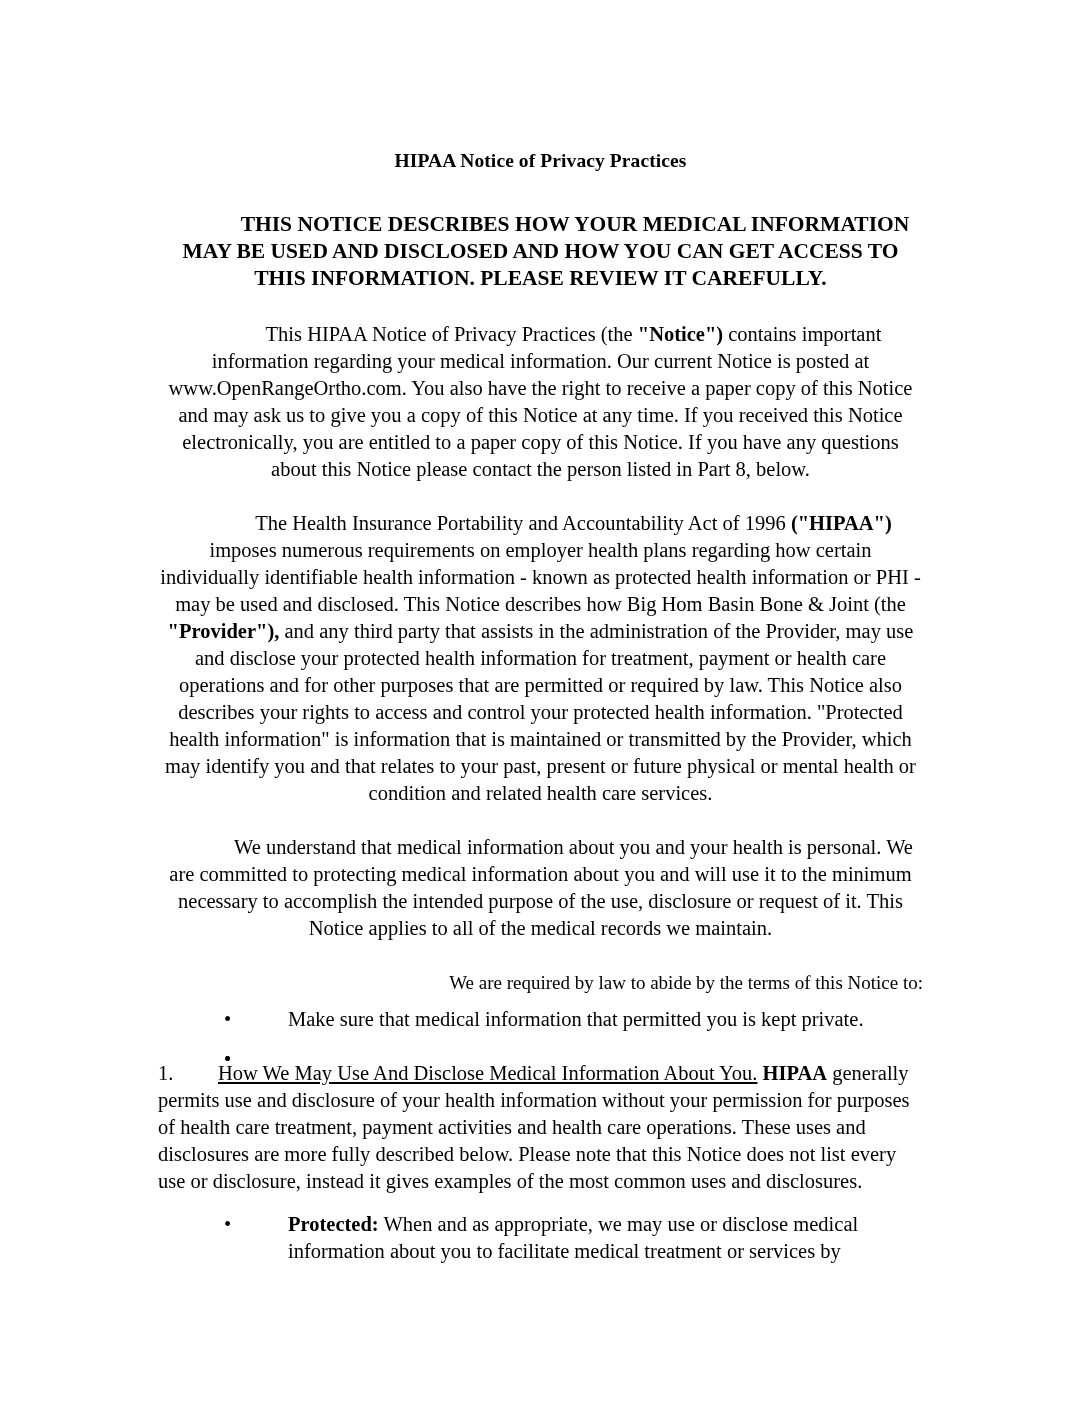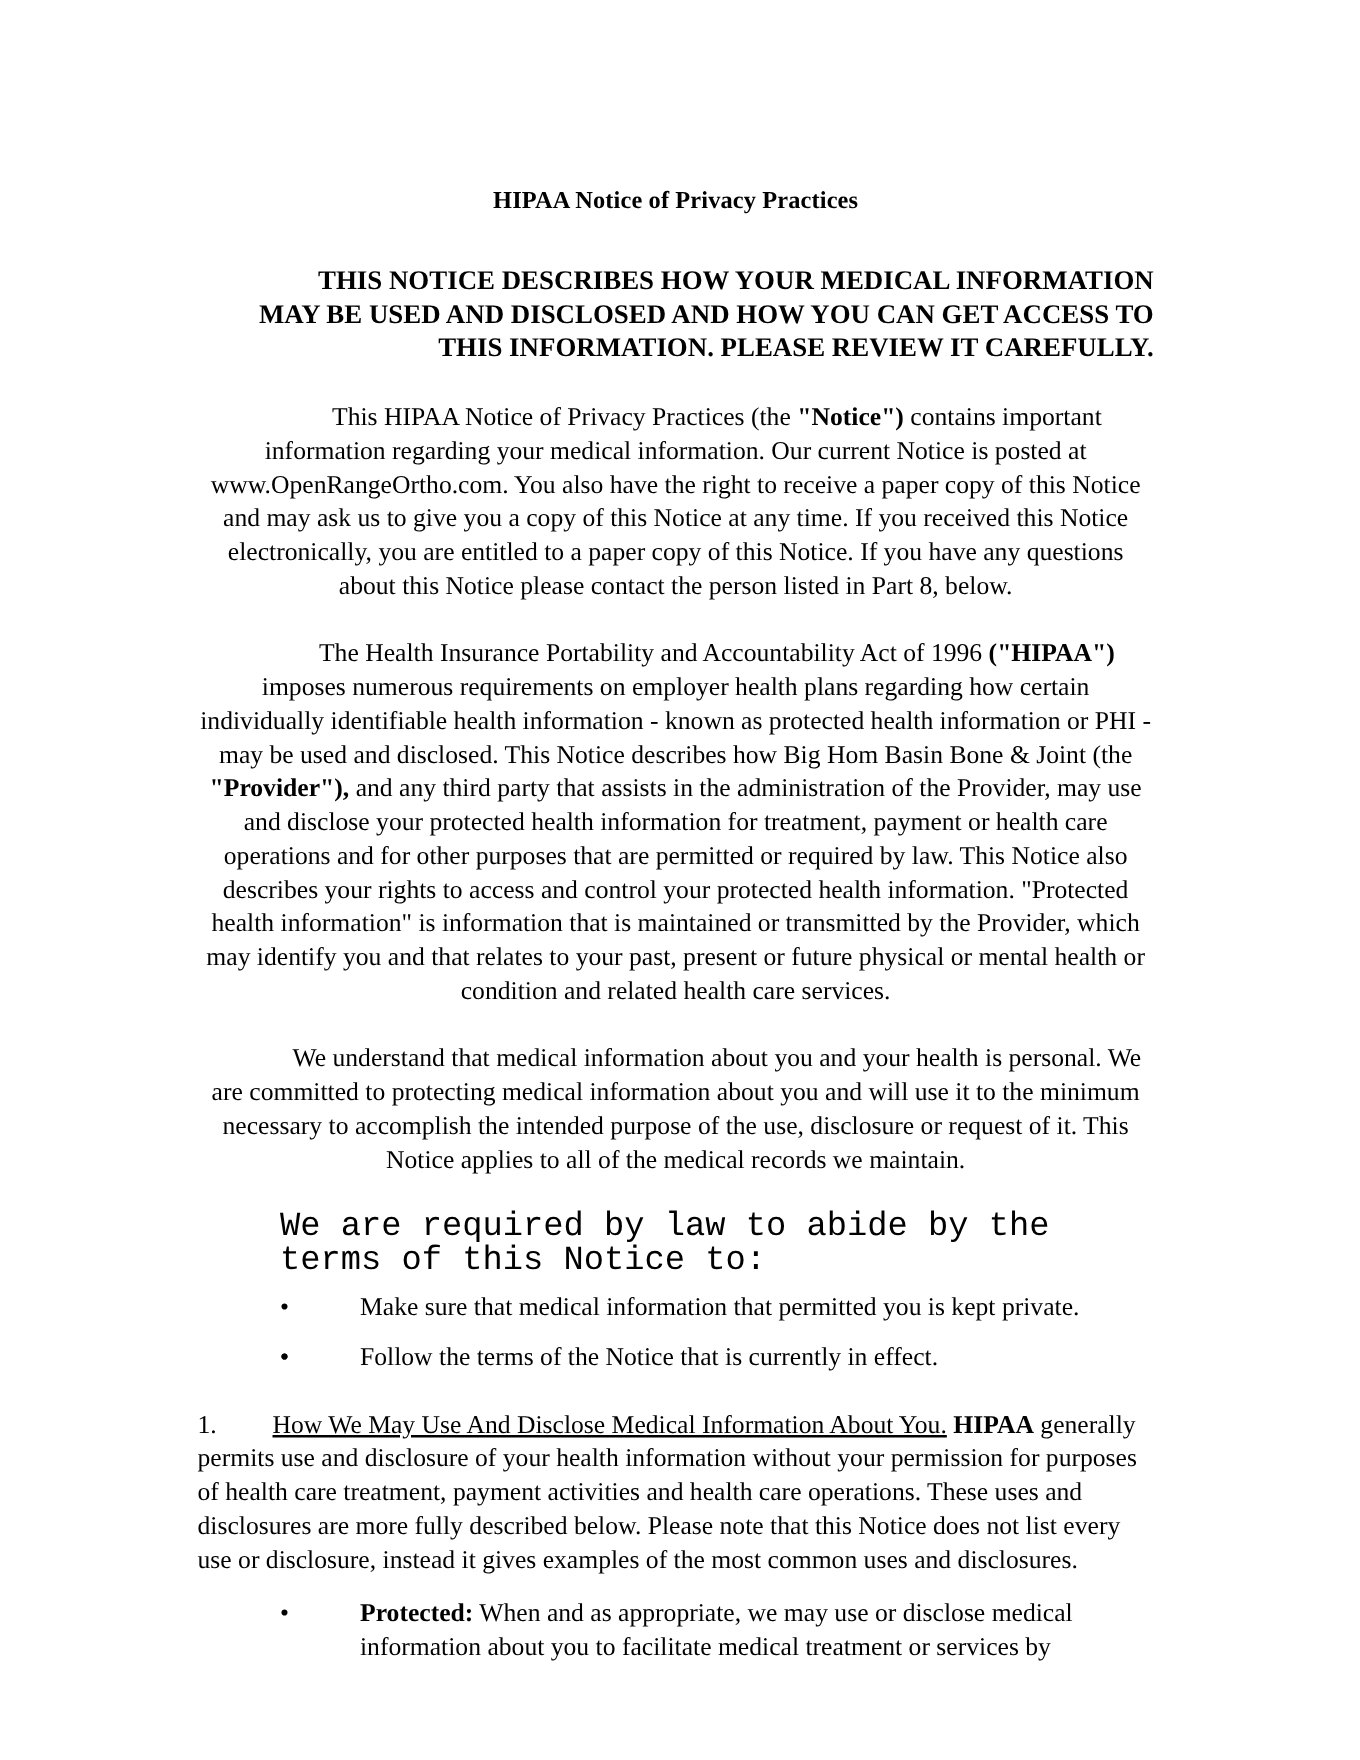--- a/index.html
+++ b/index.html
@@ -40,39 +40,38 @@
     margin: 0 0 38px 0;
     line-height: 1.3;
   }
 
   .caps-block {
     font-size: 21.5px;
     font-weight: bold;
     line-height: 26.8px;
     margin: 0 0 29px 0;
     text-indent: 69px;
-    text-align: right;
+    text-align: center;
     letter-spacing: 0.0px;
   }
 
   p.body-para {
     font-size: 20.5px;
     line-height: 27px;
     margin: 0 0 27px 0;
     text-indent: 66px;
     text-align: center;
   }
 
   p.lead-line {
-    font-size: 27px;
+    font-size: 19px;
     line-height: 27px;
     margin: 0 0 10px 0;
     padding-left: 66px;
-    text-align: left;
-    font-family: Liberation Mono, monospace;
+    text-align: right;
   }
 
   .bullet-list {
     margin: 0;
     padding: 0;
     list-style: none;
   }
 
   .bullet-list li {
     position: relative;
@@ -152,21 +151,21 @@
 
     <p class="body-para"><span>The Health Insurance Portability and Accountability Act of 1996 </span><span class="bold">("HIPAA")</span><span> imposes numerous requirements on employer health plans regarding how certain individually identifiable health information - known as protected health information or PHI - may be used and disclosed. This Notice describes how Big Hom Basin Bone &amp; Joint (the </span><span class="bold">"Provider"),</span><span> and any third party that assists in the administration of the Provider, may use and disclose your protected health information for treatment, payment or health care operations and for other purposes that are permitted or required by law. This Notice also describes your rights to access and control your protected health information. "Protected health information" is information that is maintained or transmitted by the Provider, which may identify you and that relates to your past, present or future physical or mental health or condition and related health care services.</span></p>
 
     <p class="body-para">We understand that medical information about you and your health is personal. We are committed to protecting medical information about you and will use it to the minimum necessary to accomplish the intended purpose of the use, disclosure or request of it. This Notice applies to all of the medical records we maintain.</p>
 
     <p class="lead-line">We are required by law to abide by the terms of this Notice to:</p>
 
     <ul class="bullet-list">
       <li><span class="bullet-dot">•</span><span>Make sure that medical information that permitted you is kept private.</span></li>
       <li><span class="bullet-dot">•</span></li>
-      <li><span class="bullet-dot">•</span><span>Follow the terms of the Notice that is currently in effect.</span></li>
+      <li><span class="bullet-dot">•</span></li>
     </ul>
 
     <div class="section">
       <p class="section-body"><span class="section-num">1.</span><span class="section-heading-underlined">How We May Use And Disclose Medical Information About You.</span><span> </span><span class="bold">HIPAA</span><span> generally permits use and disclosure of your health information without your permission for purposes of health care treatment, payment activities and health care operations. These uses and disclosures are more fully described below. Please note that this Notice does not list every use or disclosure, instead it gives examples of the most common uses and disclosures.</span></p>
 
       <ul class="sub-bullets">
         <li><span class="bullet-dot">•</span><span class="bold">Protected:</span><span> When and as appropriate, we may use or disclose medical information about you to facilitate medical treatment or services by</span></li>
       </ul>
     </div>
 

